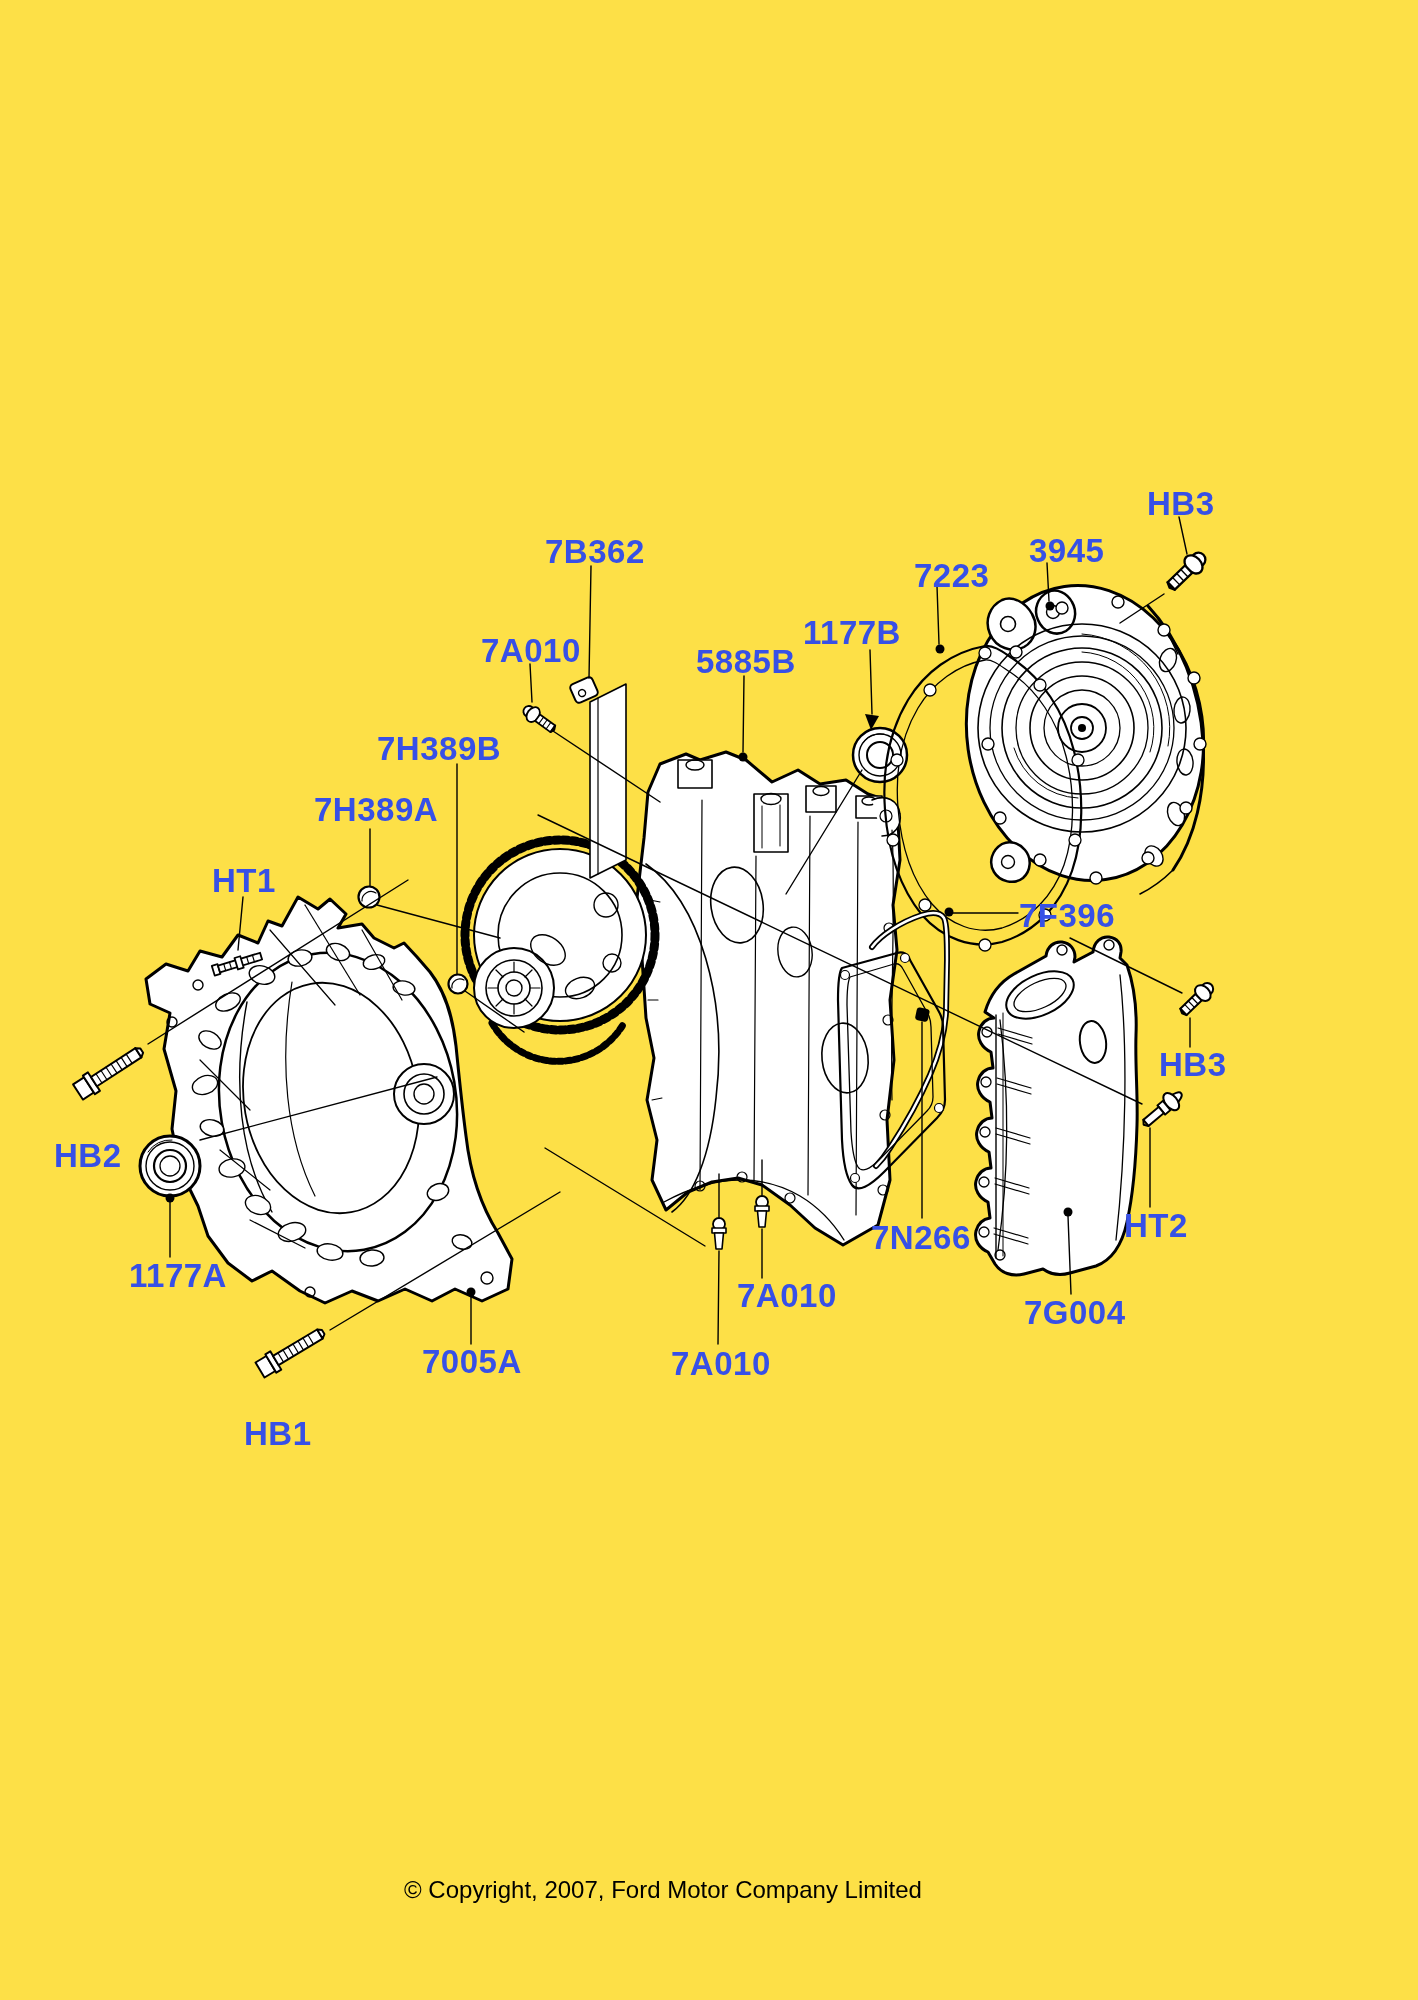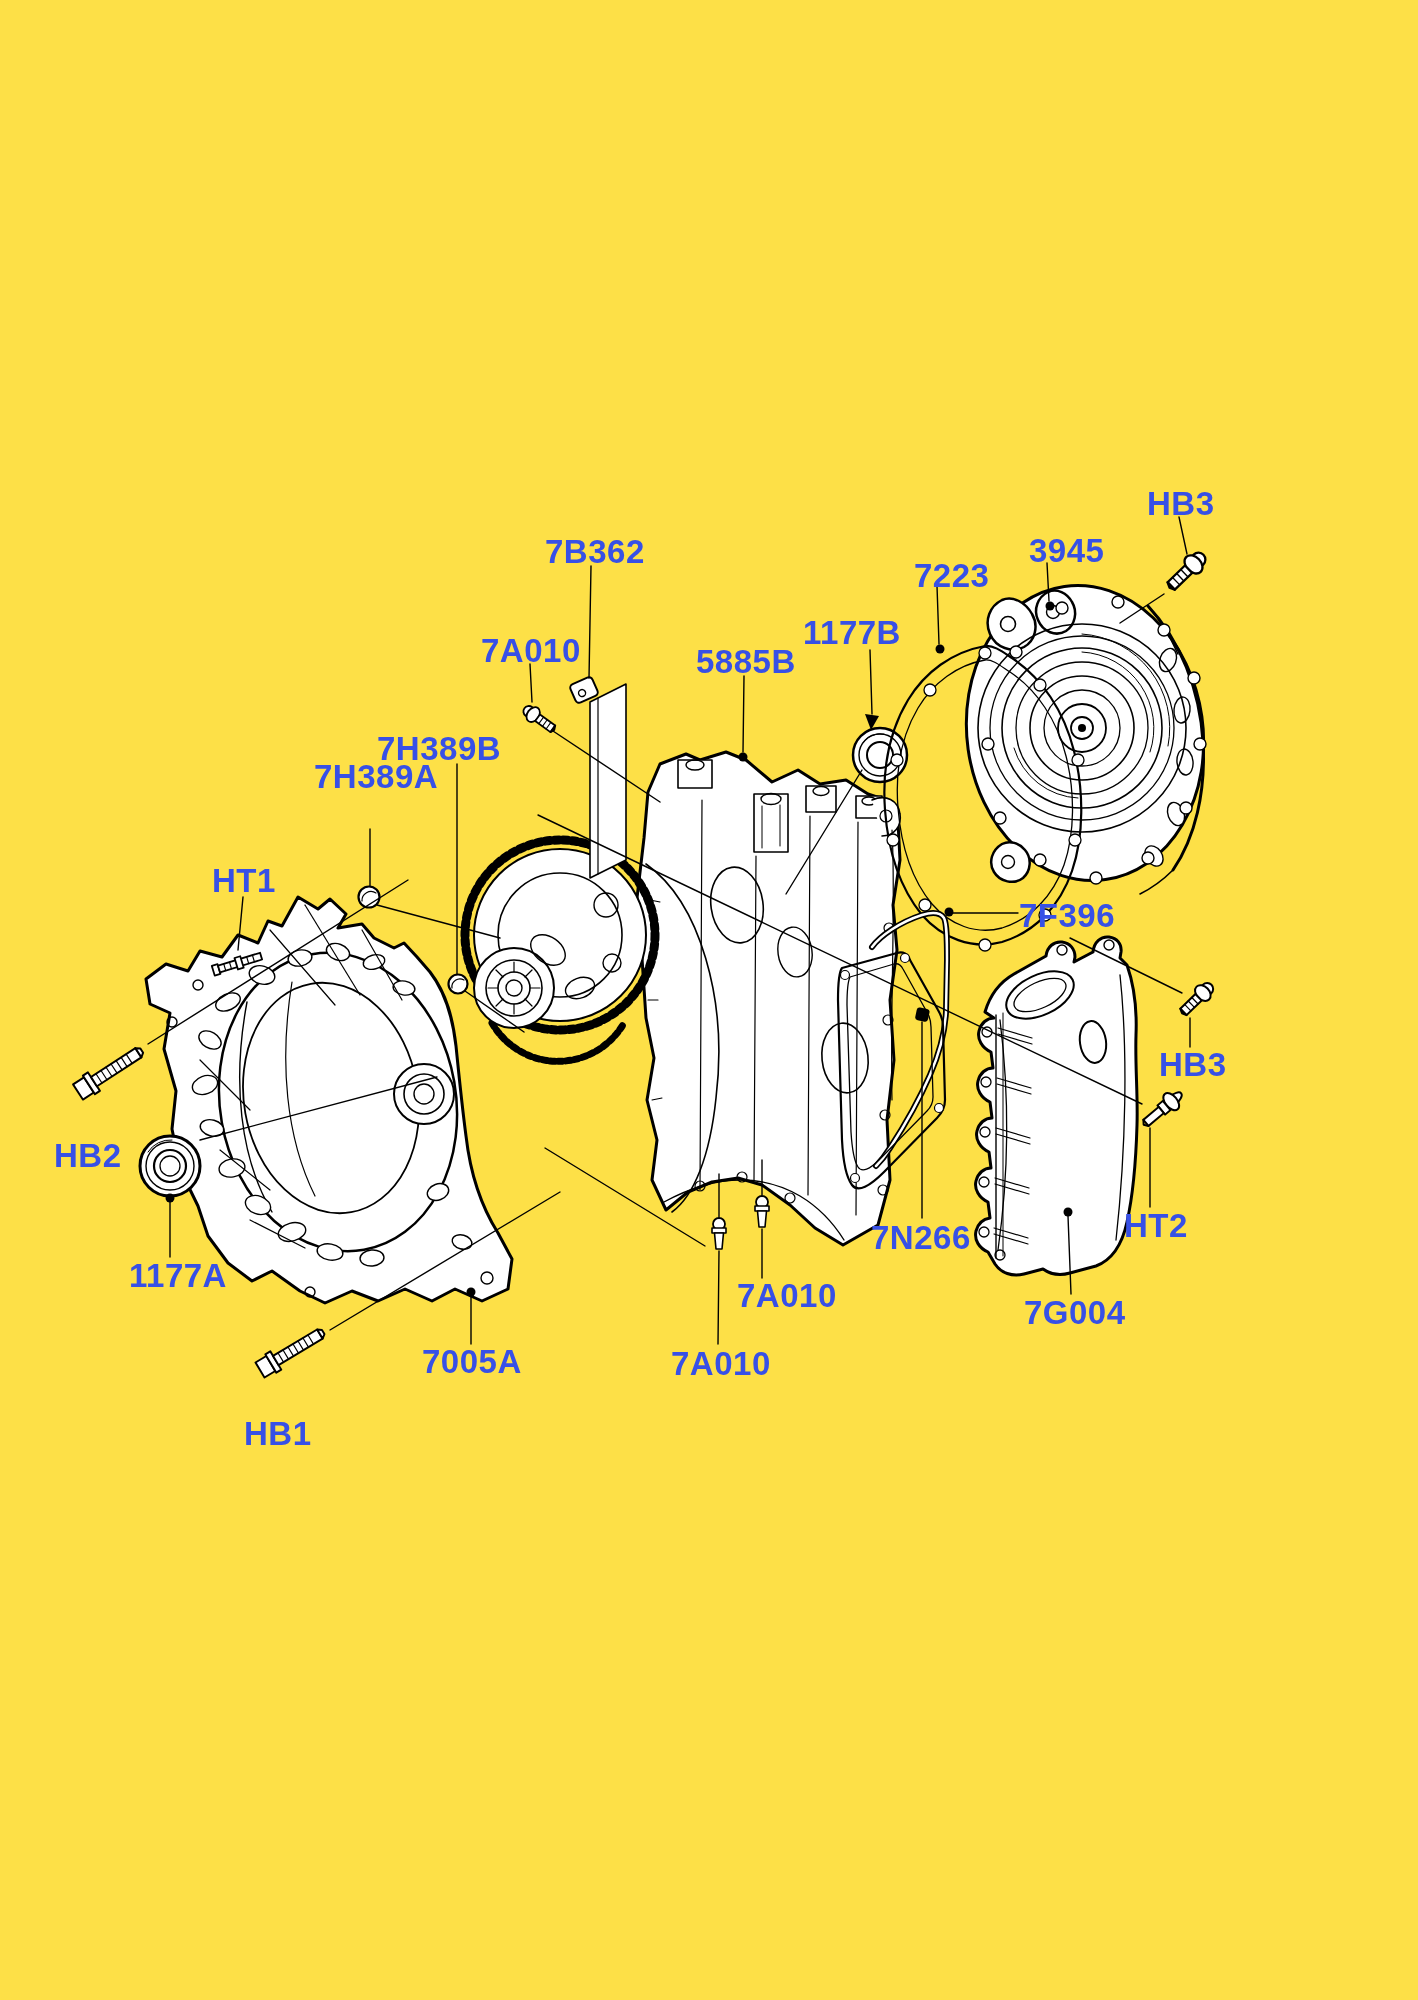--- a/index.html
+++ b/index.html
@@ -392,28 +392,29 @@
   </svg>
 
   <div class="callout" style="left:1147px;top:487px">HB3</div>
   <div class="callout" style="left:1029px;top:534px">3945</div>
   <div class="callout" style="left:914px;top:559px">7223</div>
   <div class="callout" style="left:803px;top:616px">1177B</div>
   <div class="callout" style="left:545px;top:535px">7B362</div>
   <div class="callout" style="left:481px;top:634px">7A010</div>
   <div class="callout" style="left:696px;top:645px">5885B</div>
   <div class="callout" style="left:377px;top:732px">7H389B</div>
-  <div class="callout" style="left:314px;top:760px">7H389A</div>
+  <div class="callout" style="left:314px;top:793px">7H389A</div>
   <div class="callout" style="left:212px;top:864px">HT1</div>
   <div class="callout" style="left:1019px;top:899px">7F396</div>
   <div class="callout" style="left:1159px;top:1048px">HB3</div>
   <div class="callout" style="left:54px;top:1139px">HB2</div>
   <div class="callout" style="left:129px;top:1259px">1177A</div>
   <div class="callout" style="left:422px;top:1345px">7005A</div>
   <div class="callout" style="left:244px;top:1417px">HB1</div>
   <div class="callout" style="left:737px;top:1279px">7A010</div>
   <div class="callout" style="left:671px;top:1347px">7A010</div>
   <div class="callout" style="left:871px;top:1221px">7N266</div>
   <div class="callout" style="left:1124px;top:1209px">HT2</div>
   <div class="callout" style="left:1024px;top:1296px">7G004</div>
 
+  <div class="copyright">© Copyright, 2007, Ford Motor Company Limited</div>
 
 </div>
 
 </body></html>

